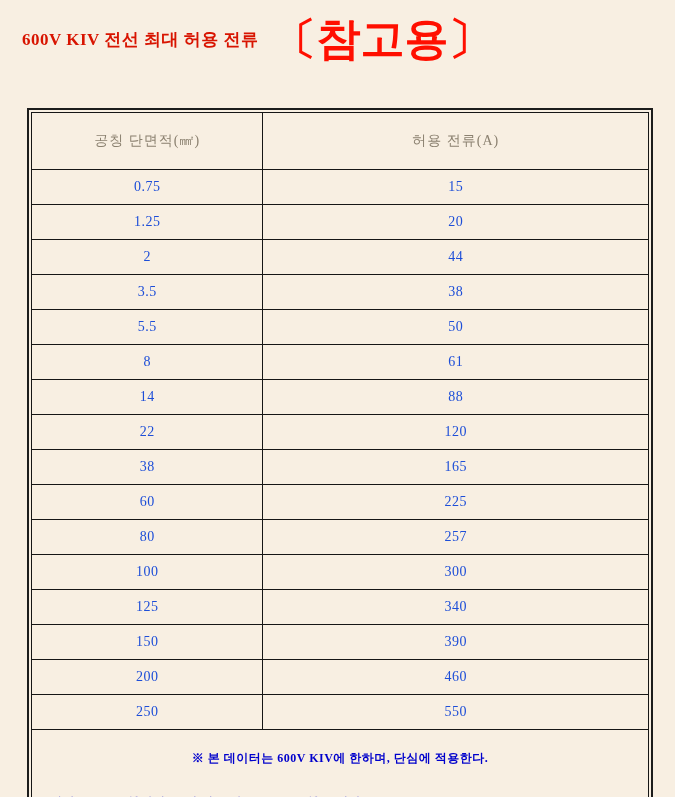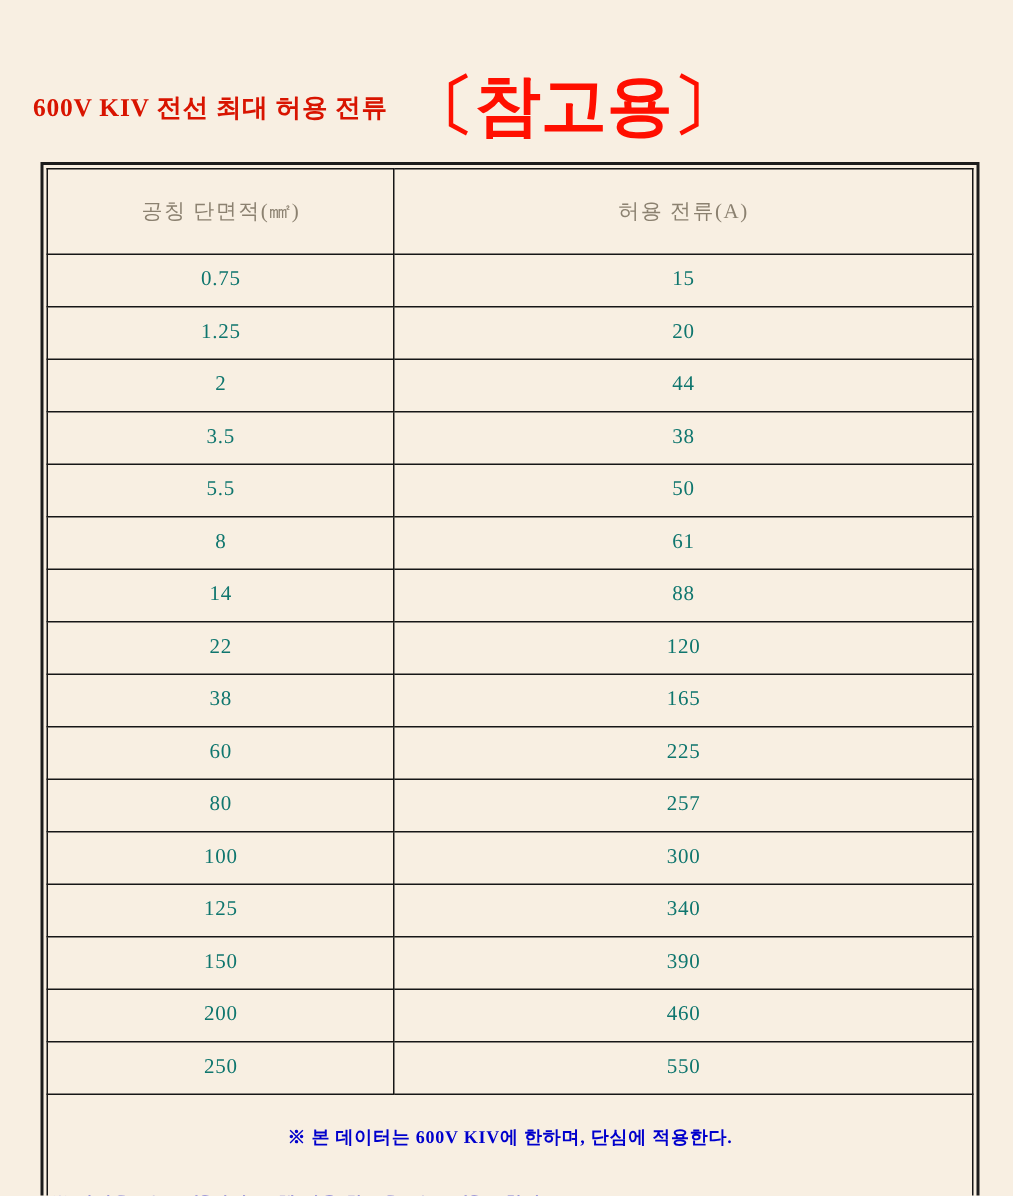--- a/index.html
+++ b/index.html
@@ -15,21 +15,20 @@
     overflow: hidden;
   }
 
   
   .title-bar {
     position: absolute;
     top: 16px;
     left: 22px;
     display: flex;
     align-items: center;
-    margin-top: 32px;
   }
   .title-small {
     color: #d81400;
     font-weight: bold;
     font-size: 17px;
     letter-spacing: 0.5px;
     font-family: "Liberation Serif", "DejaVu Serif", serif;
     white-space: nowrap;
   }
   .title-big {
@@ -69,21 +68,21 @@
 
   th.hdr {
     height: 54px;
     color: #8b8170;
     font-weight: normal;
     font-size: 14px;
     letter-spacing: 1px;
   }
   td.num {
     height: 32px;
-    color: #0f766e;
+    color: #1d4ed8;
     font-size: 14px;
     font-family: "Liberation Serif", "DejaVu Serif", serif;
     letter-spacing: 0.5px;
   }
 
   
   td.notes-cell {
     height: 88px;
     vertical-align: top;
     padding: 0;

